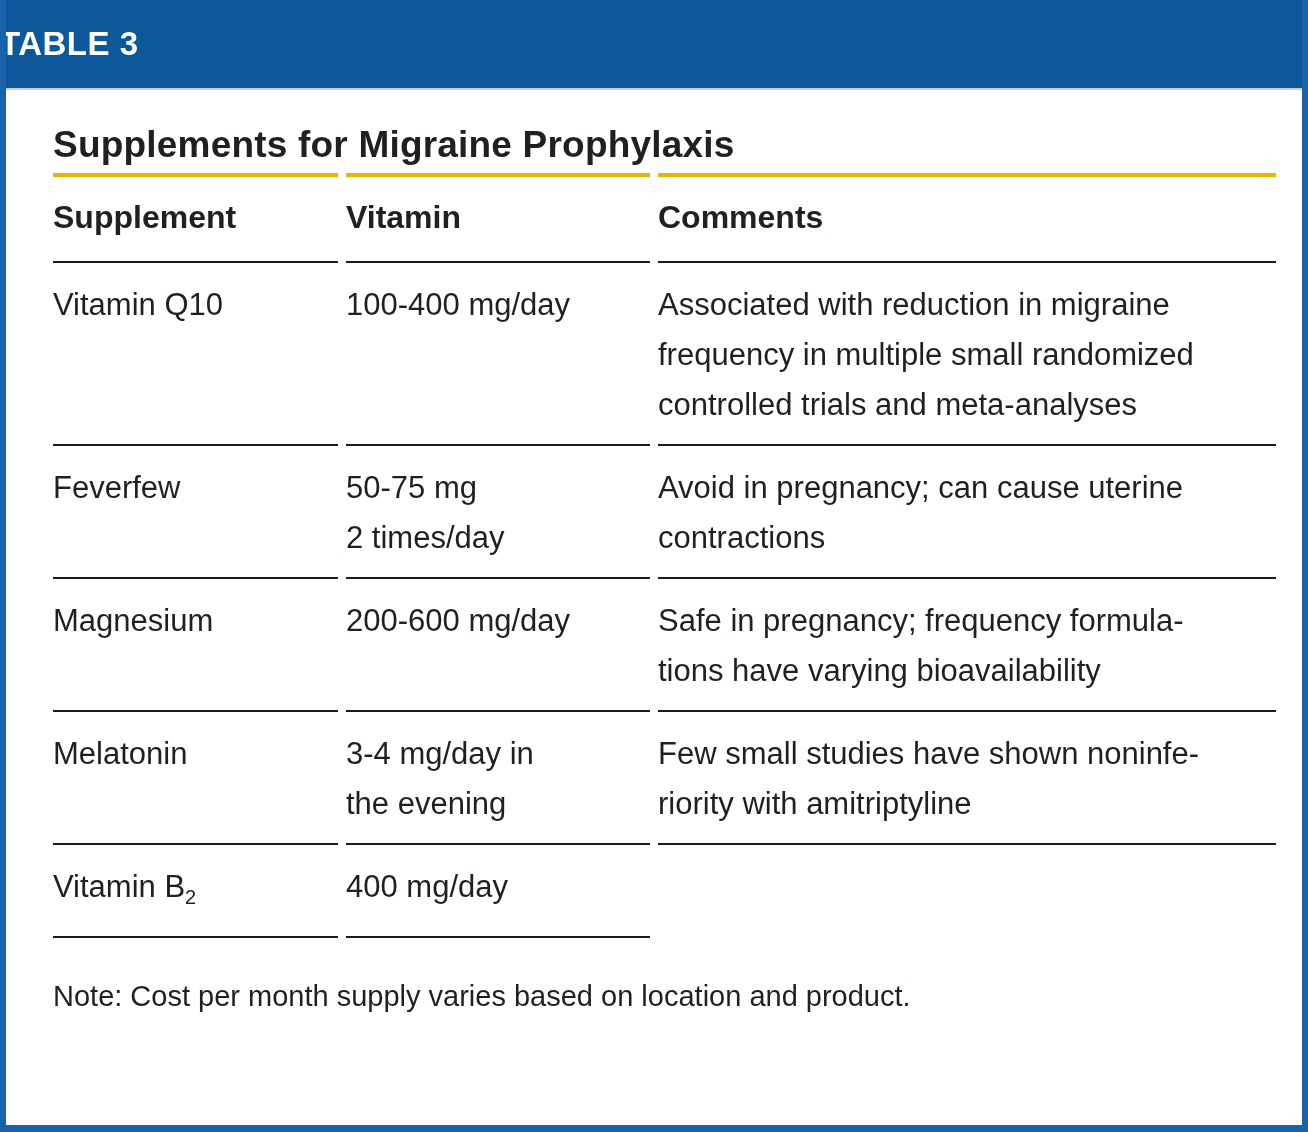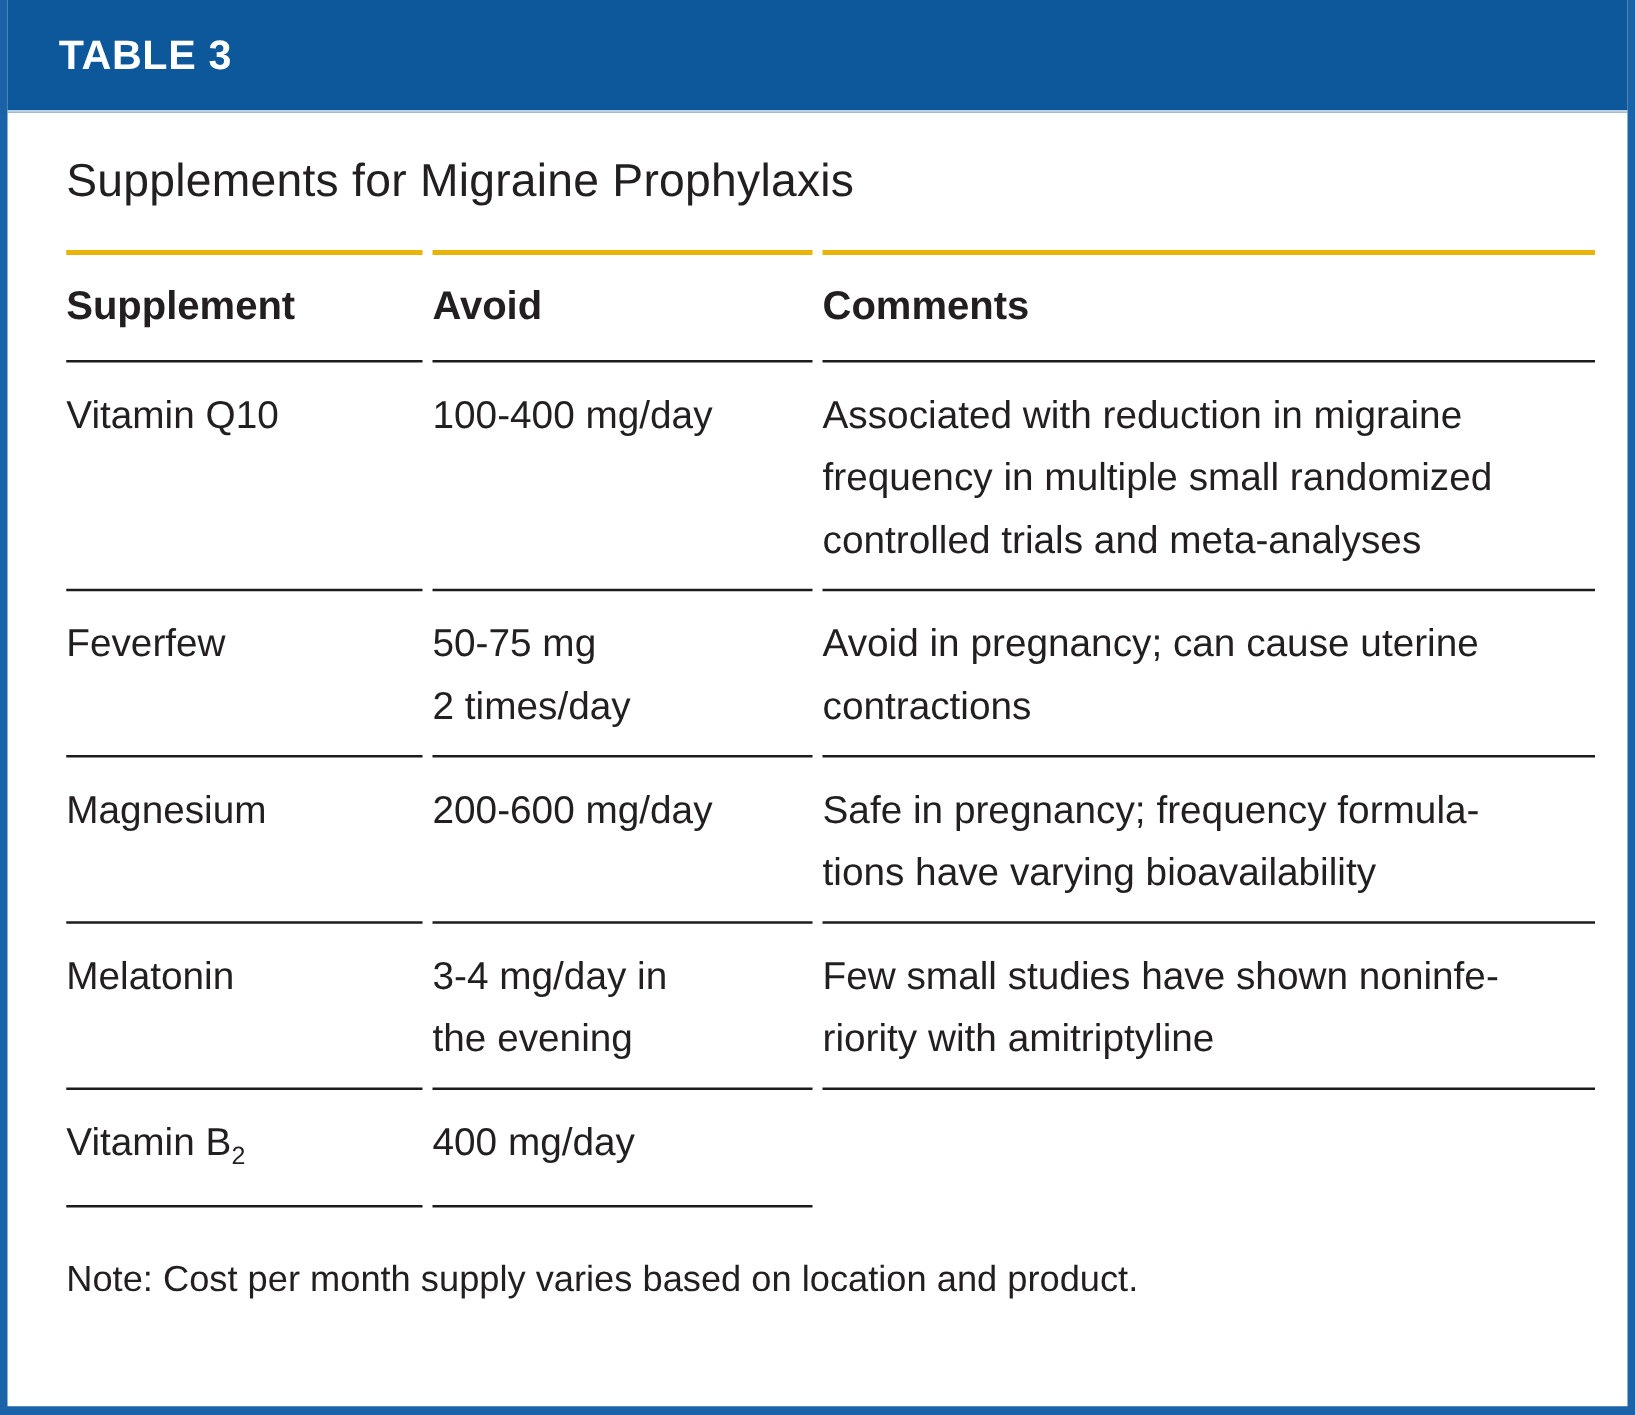--- a/index.html
+++ b/index.html
@@ -19,37 +19,36 @@
     border-bottom: 7px solid #1b63a8;
     overflow: hidden;
   }
   .header-bar {
     height: 90px;
     margin: 0 -6px;            
     background: #0d579b;
     border-bottom: 2px solid #bcd0e4;
     display: flex;
     align-items: center;
-    padding-left: 47px;
     box-sizing: border-box;
   }
   .header-bar .tag {
     color: #ffffff;
     font-size: 33px;
     font-weight: 700;
     letter-spacing: 0.5px;
   }
   .body {
     padding: 0 30px 0 47px;
     color: #231f20;
   }
   .title {
     font-size: 37px;
-    font-weight: 400;
-    margin: 34px 0 34px 0;
+    font-weight: 700;
+    margin: 34px 0 7px 0;
     letter-spacing: 0.2px;
   }
   .t-row {
     display: grid;
     grid-template-columns: 285px 304px 618px;
     column-gap: 8px;
   }
   .hcell {
     border-top: 4px solid #eab308;
     border-bottom: 2px solid #1c1c1c;
@@ -87,21 +86,21 @@
   </div>
 
   <div class="body">
 
     <div class="title">Supplements for Migraine Prophylaxis</div>
 
     <div>
 
       <div class="t-row">
         <div class="hcell">Supplement</div>
-        <div class="hcell">Avoid</div>
+        <div class="hcell">Vitamin</div>
         <div class="hcell">Comments</div>
       </div>
 
       <div class="t-row">
         <div class="dcell"><span>Vitamin Q10</span><span class="sub"></span></div>
         <div class="dcell">100-400 mg/day</div>
         <div class="dcell">Associated with reduction in migraine
 frequency in multiple small randomized
 controlled trials and meta-analyses</div>
       </div>

